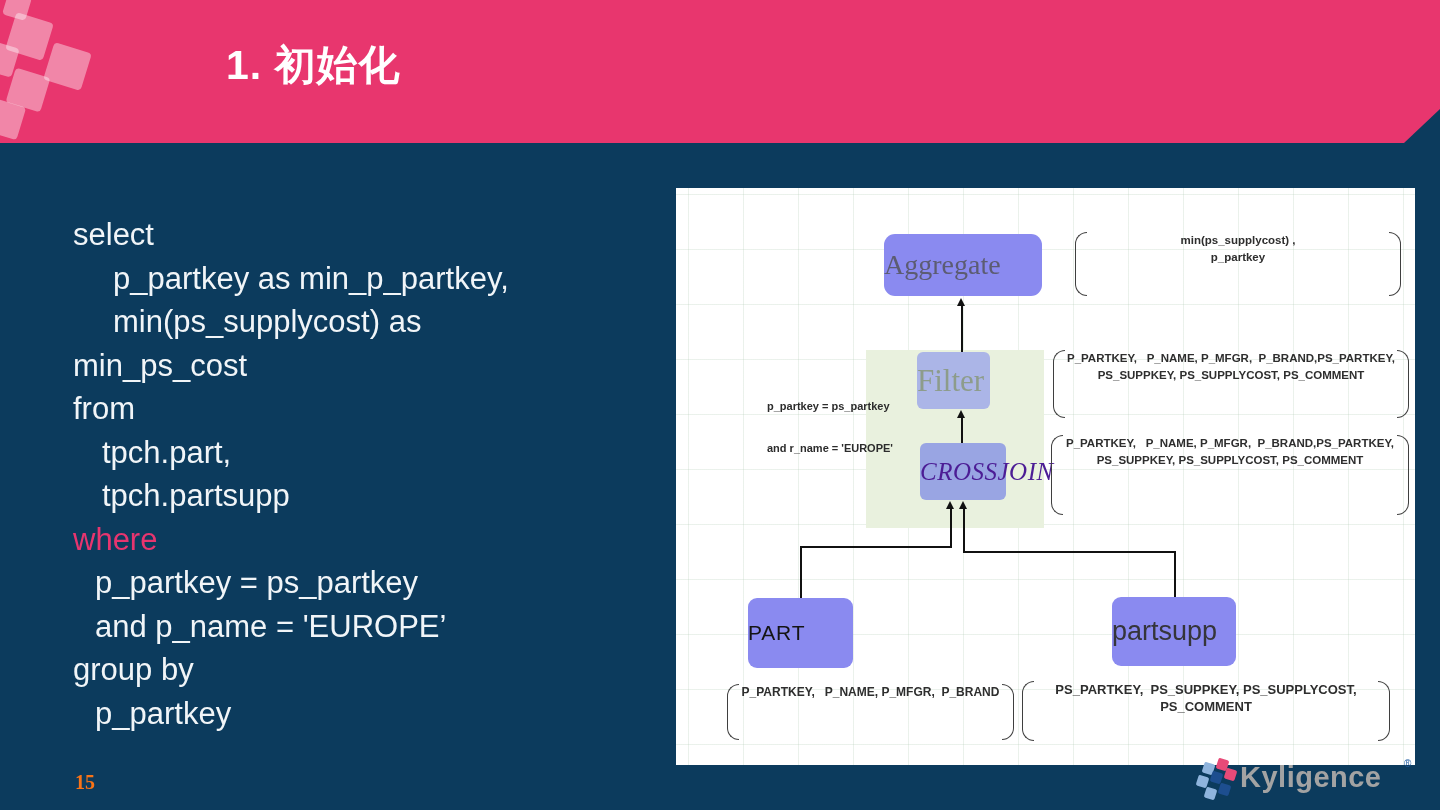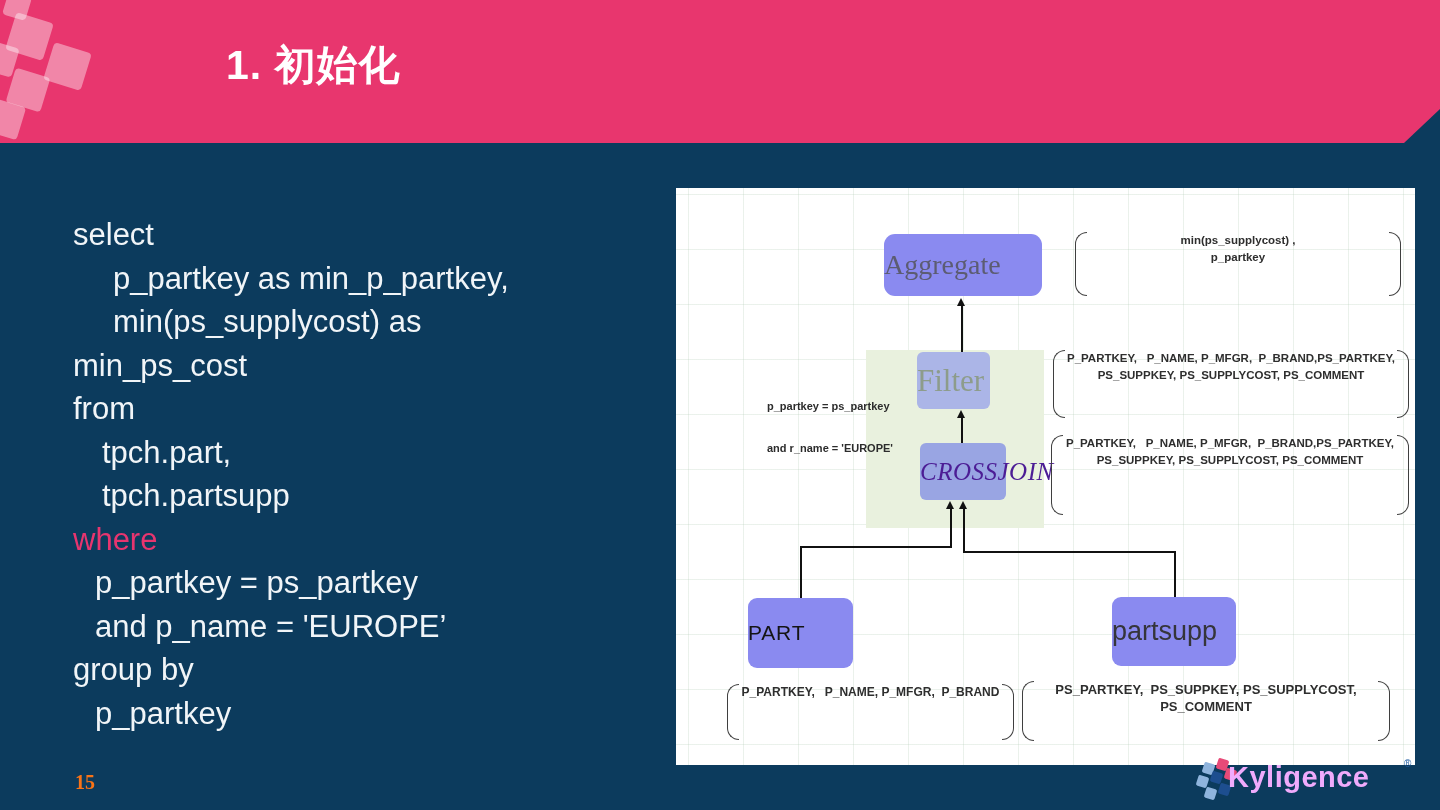--- a/index.html
+++ b/index.html
@@ -28,21 +28,21 @@
   .ind3{padding-left:22px;}
   .kw-pink{color:#e8356f;}
   
   #pagenum{
     position:absolute;left:75px;top:771px;color:#f97316;font-family:"Liberation Serif",serif;
     font-weight:bold;font-size:20px;
   }
   #brand{position:absolute;left:1196px;top:756px;width:230px;height:48px;}
   .logo-diamond{position:absolute;width:11px;height:11px;border-radius:2px;transform:rotate(18deg);}
   #brand-text{
-    position:absolute;left:32px;top:5px;color:#f0abfc;font-size:29px;font-weight:bold;
+    position:absolute;left:44px;top:5px;color:#a3a3a3;font-size:29px;font-weight:bold;
     letter-spacing:0.5px;
   }
   #brand-reg{position:absolute;left:208px;top:2px;color:#1c5aa0;font-size:10px;}
   
   #panel{
     position:absolute;left:676px;top:188px;width:739px;height:577px;
     background:
       linear-gradient(to right, rgba(188,210,190,0.30) 1px, transparent 1px) 12px 6px / 55px 55px,
       linear-gradient(to bottom, rgba(188,210,190,0.30) 1px, transparent 1px) 12px 6px / 55px 55px,
       #ffffff;

